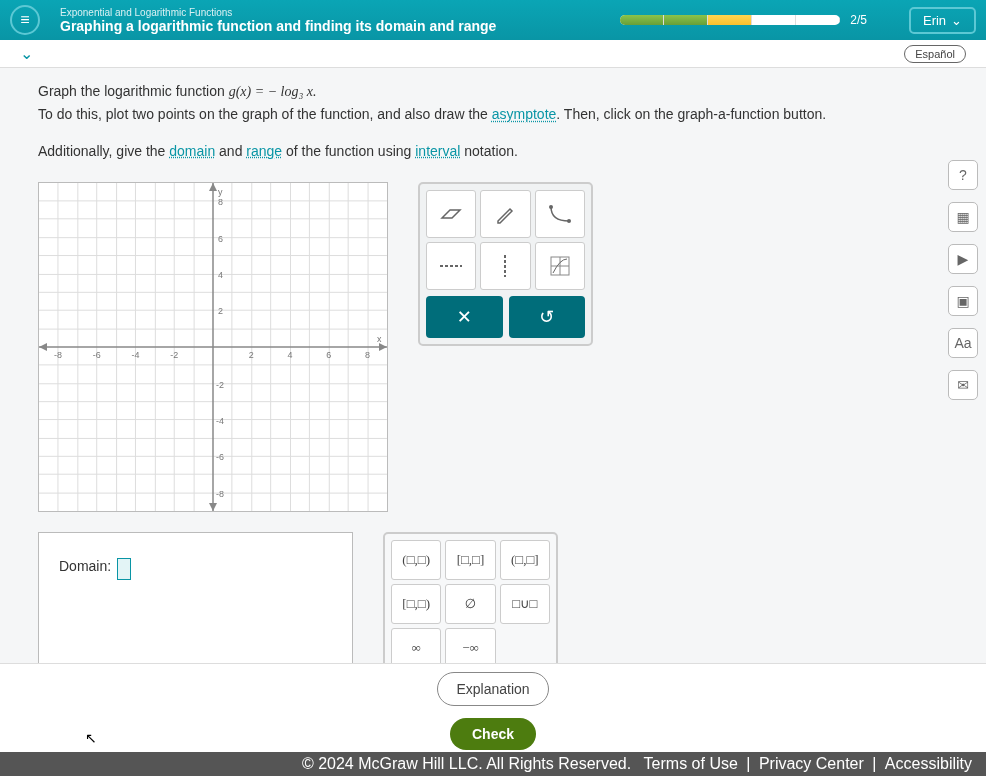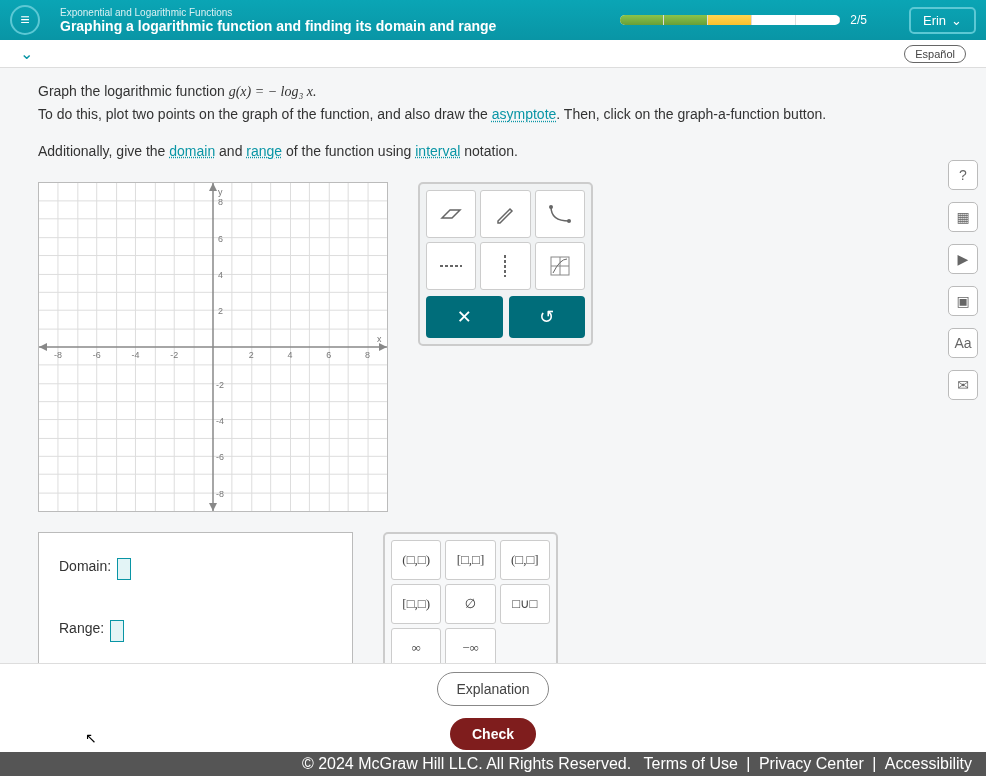--- a/index.html
+++ b/index.html
@@ -36,21 +36,21 @@
 .answer-line { font-size: 14px; color: #333; margin-bottom: 40px; display: flex; gap: 6px; }
 .answer-line:last-child { margin-bottom: 0; }
 .answer-input { display: inline-block; width: 14px; height: 22px; border: 1px solid #0995a5; background: #e3f4f6; }
 .symbol-panel { width: 175px; border: 2px solid #ccc; border-radius: 5px; background: #f7f8f9; padding: 6px; align-self: flex-start; }
 .sym-grid { display: grid; grid-template-columns: repeat(3, 1fr); gap: 4px; }
 .sym-cell { height: 40px; background: #fff; border: 1px solid #ccc; border-radius: 3px; display: flex; align-items: center; justify-content: center; font-size: 13px; color: #444; cursor: pointer; font-family: serif; }
 .side-tools { position: absolute; right: 8px; top: 160px; display: flex; flex-direction: column; gap: 12px; }
 .side-btn { width: 30px; height: 30px; border: 1px solid #bbb; border-radius: 5px; background: #fff; display: flex; align-items: center; justify-content: center; font-size: 14px; color: #666; cursor: pointer; }
 .bottom-bar { position: absolute; bottom: 18px; left: 0; right: 0; padding: 8px 25px; display: flex; gap: 12px; align-items: center; background: #fff; border-top: 1px solid #ddd; flex-direction: column; }
 .btn-exp { border: 1px solid #888; border-radius: 20px; padding: 8px 18px; font-size: 14px; color: #444; background: #fff; cursor: pointer; }
-.btn-check { border: none; border-radius: 20px; padding: 8px 22px; font-size: 14px; color: #fff; background: #7f1d1d; cursor: pointer; font-weight: bold; }
+.btn-check { border: none; border-radius: 20px; padding: 8px 22px; font-size: 14px; color: #fff; background: #4d7c0f; cursor: pointer; font-weight: bold; }
 .footer { position: absolute; bottom: 0; left: 0; right: 0; background: #555; color: #fff; font-size: 16px; padding: 3px 10px; text-align: right; }
 .footer span { margin: 0 4px; }
 .cursor-icon { position: absolute; bottom: 30px; left: 85px; font-size: 14px; }
 </style>
 </head>
 <body>
 
 <div class="top-bar">
   <div class="ham-btn">≡</div>
   <div class="lesson-info">
@@ -202,24 +202,20 @@
       </div>
     </div>
   </div>
 
   <div class="answer-row">
     <div class="answer-panel">
       <div class="answer-line">
         <span>Domain:</span>
         <span class="answer-input"></span>
       </div>
-      <div class="answer-line">
-        <span>Range:</span>
-        <span class="answer-input"></span>
-      </div>
     </div>
 
     <div class="symbol-panel">
       <div class="sym-grid">
         <div class="sym-cell">(□,□)</div>
         <div class="sym-cell">[□,□]</div>
         <div class="sym-cell">(□,□]</div>
         <div class="sym-cell">[□,□)</div>
         <div class="sym-cell">∅</div>
         <div class="sym-cell">□∪□</div>

